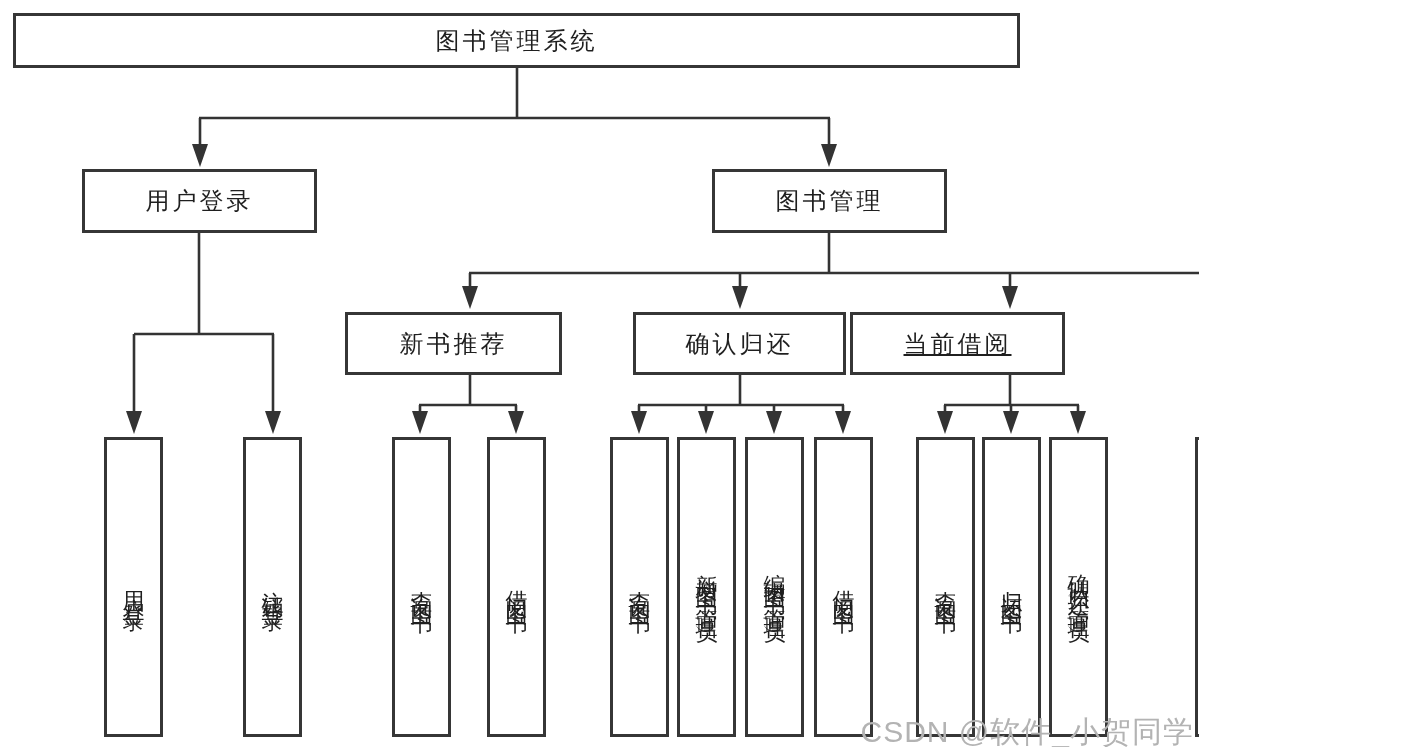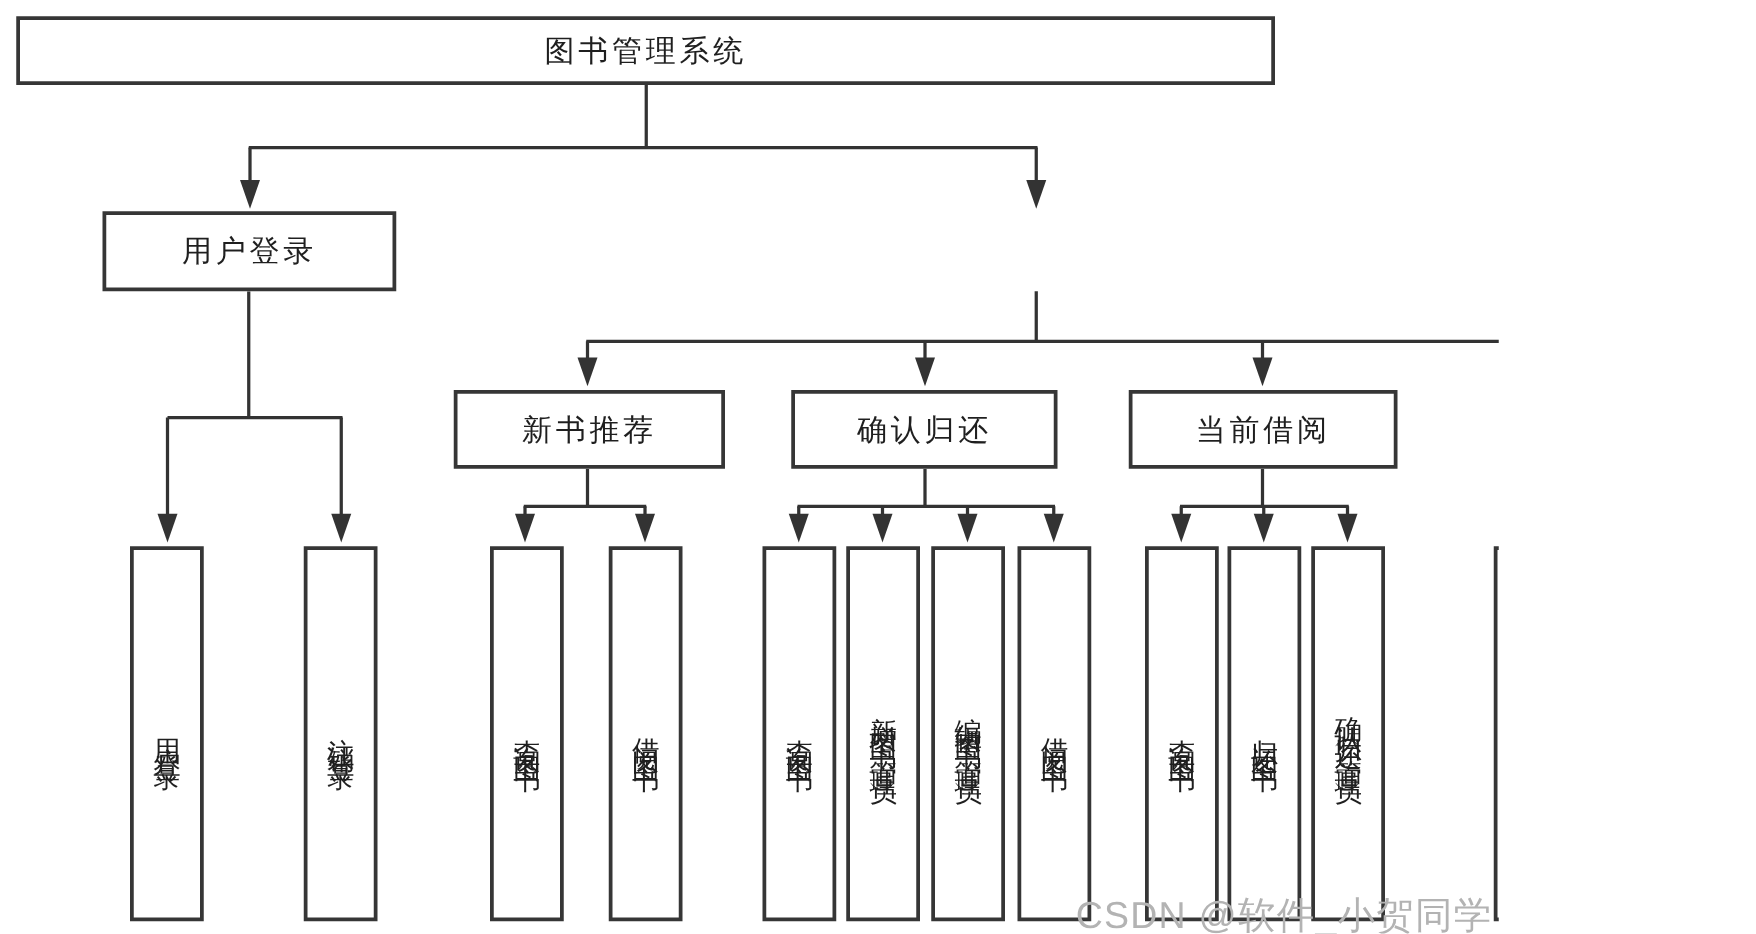--- a/index.html
+++ b/index.html
@@ -97,28 +97,31 @@
       <polygon points="1335,411 1351,411 1343,434" class="ahead"></polygon>
     </svg>
 
   <div class="node h-node" style="left:13px;top:13px;width:1007px;height:55px;">
     <span>图书管理系统</span>
   </div>
 
   <div class="node h-node" style="left:82px;top:169px;width:235px;height:64px;">
     <span>用户登录</span>
   </div>
+  <div class="node h-node" style="left:712px;top:169px;width:235px;height:64px;">
+    <span>图书管理</span>
+  </div>
 
-  <div class="node h-node" style="left:363px;top:312px;width:217px;height:63px;">
+  <div class="node h-node" style="left:345px;top:312px;width:217px;height:63px;">
     <span>新书推荐</span>
   </div>
   <div class="node h-node" style="left:633px;top:312px;width:213px;height:63px;">
     <span>确认归还</span>
   </div>
-  <div class="node h-node" style="left:903px;top:312px;width:215px;height:63px;">
+  <div class="node h-node" style="left:850px;top:312px;width:215px;height:63px;text-decoration:underline;">
     <span>当前借阅</span>
   </div>
 
   <div class="node leaf" style="left:104px;top:437px;width:59px;height:300px;">
     <span class="vtext">用户登录</span>
   </div>
   <div class="node leaf" style="left:243px;top:437px;width:59px;height:300px;">
     <span class="vtext">注销登录</span>
   </div>
 

